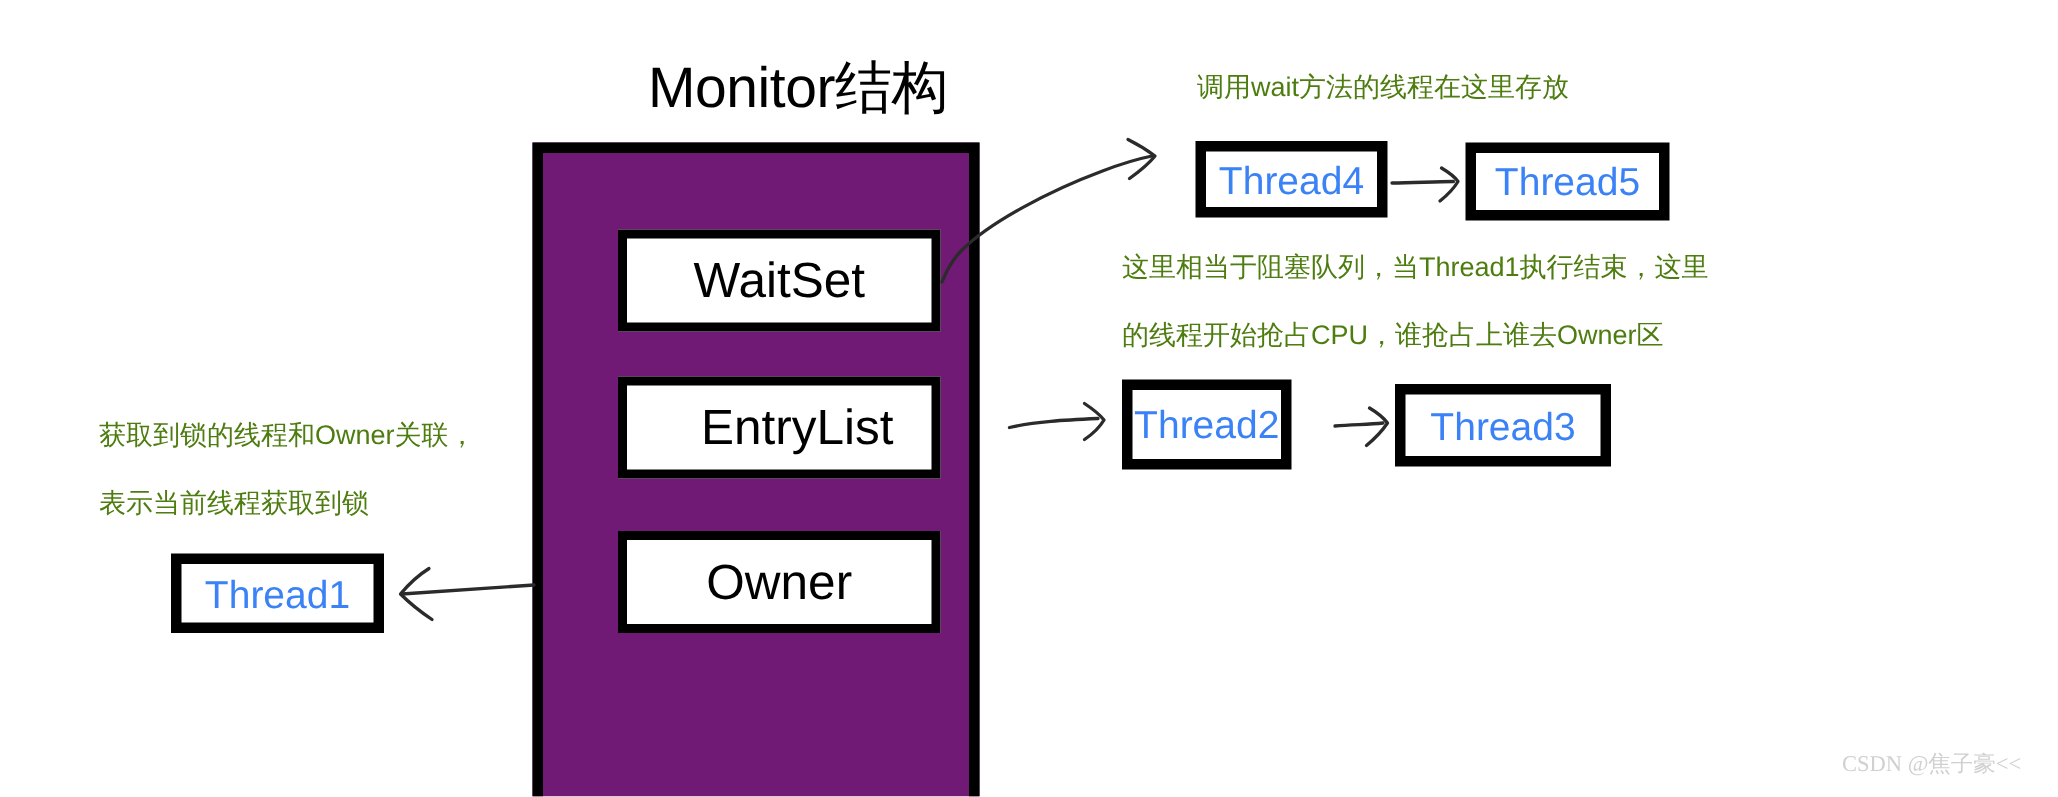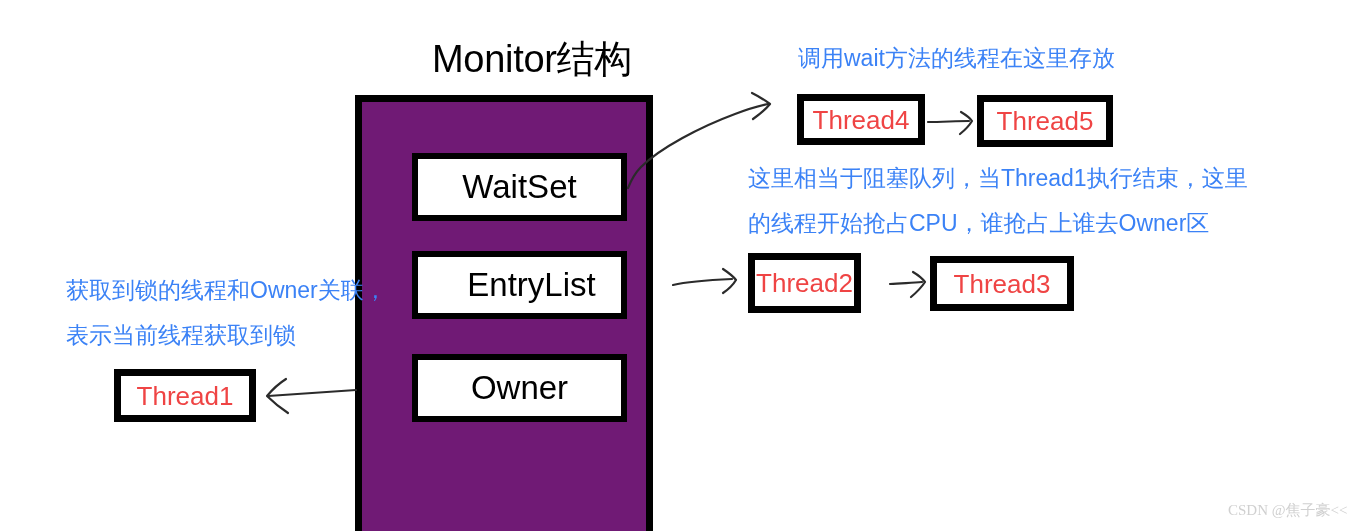--- a/index.html
+++ b/index.html
@@ -74,34 +74,34 @@
     box-sizing: border-box;
     background: #ffffff;
     display: flex;
     align-items: center;
     justify-content: center;
   }
   .thread-label {
     font-size: 26px;
     line-height: 30px;
     white-space: nowrap;
-    color: #ef4444;
+    color: #3b82f6;
   }
   #thread1-box { left: 114px; top: 369px; width: 142px; height: 53px; }
   #thread4-box { left: 797px; top: 94px;  width: 128px; height: 51px; }
   #thread5-box { left: 977px; top: 95px;  width: 136px; height: 52px; }
   #thread2-box { left: 748px; top: 253px; width: 113px; height: 60px; }
   #thread3-box { left: 930px; top: 256px; width: 144px; height: 55px; }
 
   
   .annotation {
     position: absolute;
-    font-size: 23px;
+    font-size: 18px;
     line-height: 45px;
-    color: #3b82f6;
+    color: #4d7c0f;
     white-space: nowrap;
   }
   #note-waitset  { left: 798px; top: 36px; }
   #note-entrylist{ left: 748px; top: 156px; }
   #note-owner    { left: 66px;  top: 268px; }
 
   
   #arrow-layer {
     position: absolute;
     left: 0;

